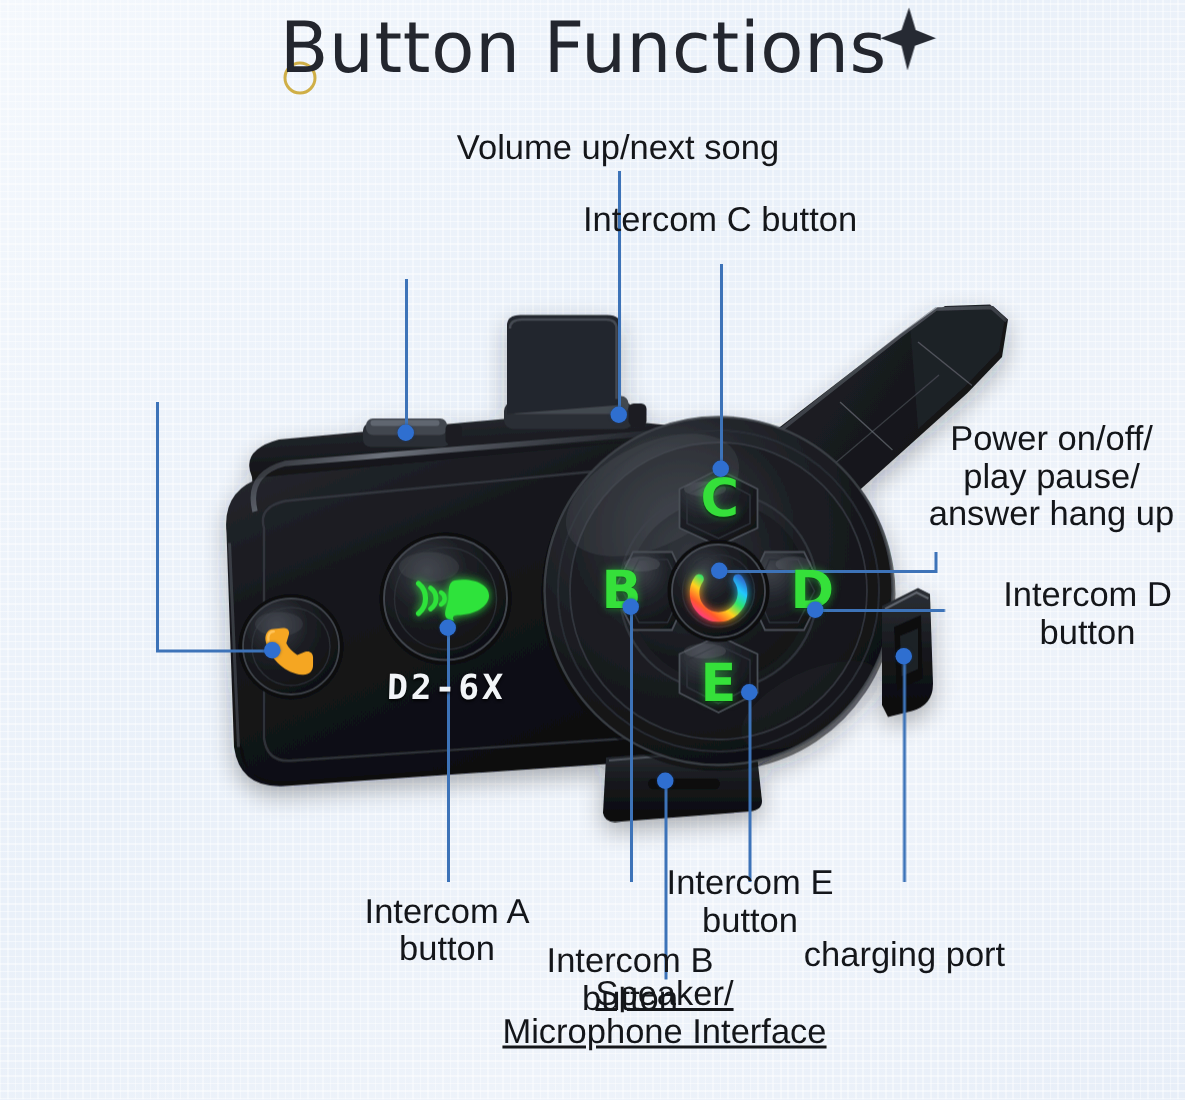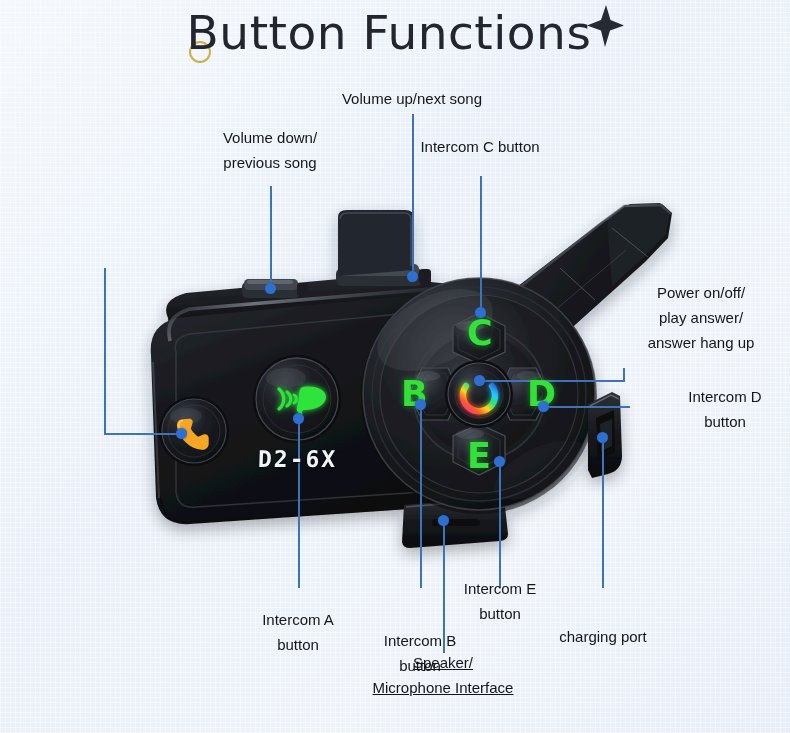--- a/index.html
+++ b/index.html
@@ -69,21 +69,21 @@
     right: -34px;
     top: -4px;
     width: 40px;
     height: 44px;
   }
 
   
   .label {
     position: absolute;
     color: #14161a;
-    font-size: 15px;
+    font-size: 23px;
     line-height: 25px;
     white-space: pre-line;
     z-index: 7;
     font-family: "Liberation Sans", sans-serif;
   }
   .label.c  { text-align: center; }
   .label.l  { text-align: left; }
 
   
   .leader {
@@ -431,34 +431,32 @@
   <div class="dot" style="left:494px; top:456px;"></div>
 
   <div class="leader v" style="left:443px; top:520px; height:133px;"></div>
   <div class="dot" style="left:438px; top:515px;"></div>
 
   <div class="leader v" style="left:602px; top:437px; height:151px;"></div>
   <div class="dot" style="left:597px; top:432px;"></div>
 
   <div class="label c" style="left:262px; top:86px; width:300px;">Volume up/next song</div>
 
-  <div class="label c" style="left:150px; top:125px; width:240px;">Volume down/
-previous song</div>
 
   <div class="label c" style="left:360px; top:134px; width:240px;">Intercom C button</div>
 
 
   <div class="label c" style="left:613px; top:280px; width:176px;">Power on/off/
-play answer/
+play pause/
 answer hang up</div>
 
   <div class="label c" style="left:650px; top:384px; width:150px;">Intercom D
 button</div>
 
-  <div class="label c" style="left:198px; top:595px; width:200px;margin-top:12px;">Intercom A
+  <div class="label c" style="left:198px; top:595px; width:200px;">Intercom A
 button</div>
 
   <div class="label c" style="left:320px; top:628px; width:200px;">Intercom B
 button</div>
 
   <div class="label c" style="left:400px; top:576px; width:200px;">Intercom E
 button</div>
 
   <div class="label c" style="left:522px; top:596px; width:162px;margin-top:28px;">charging port</div>
 

